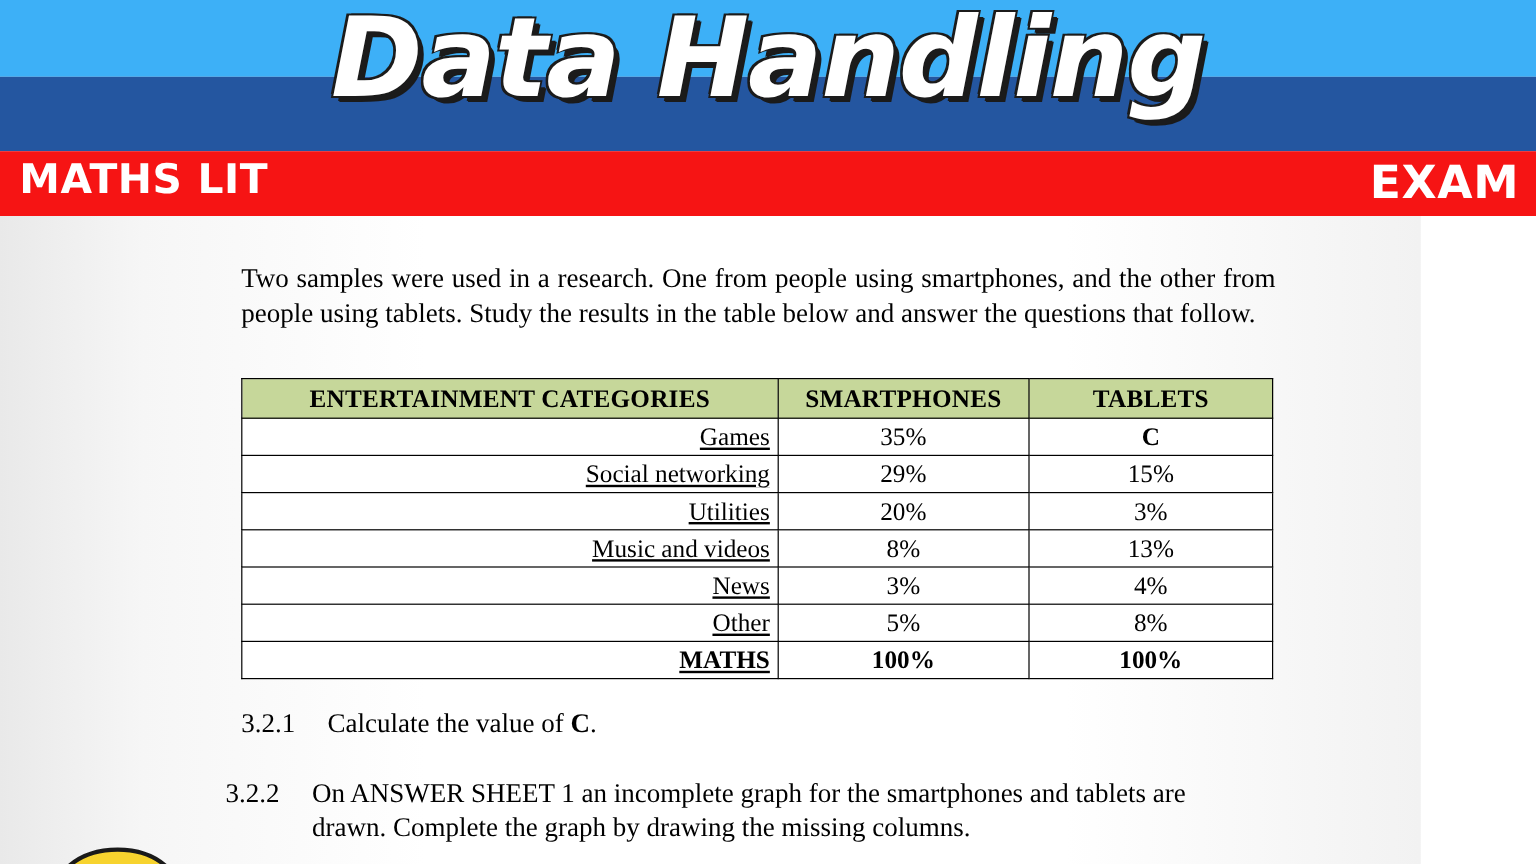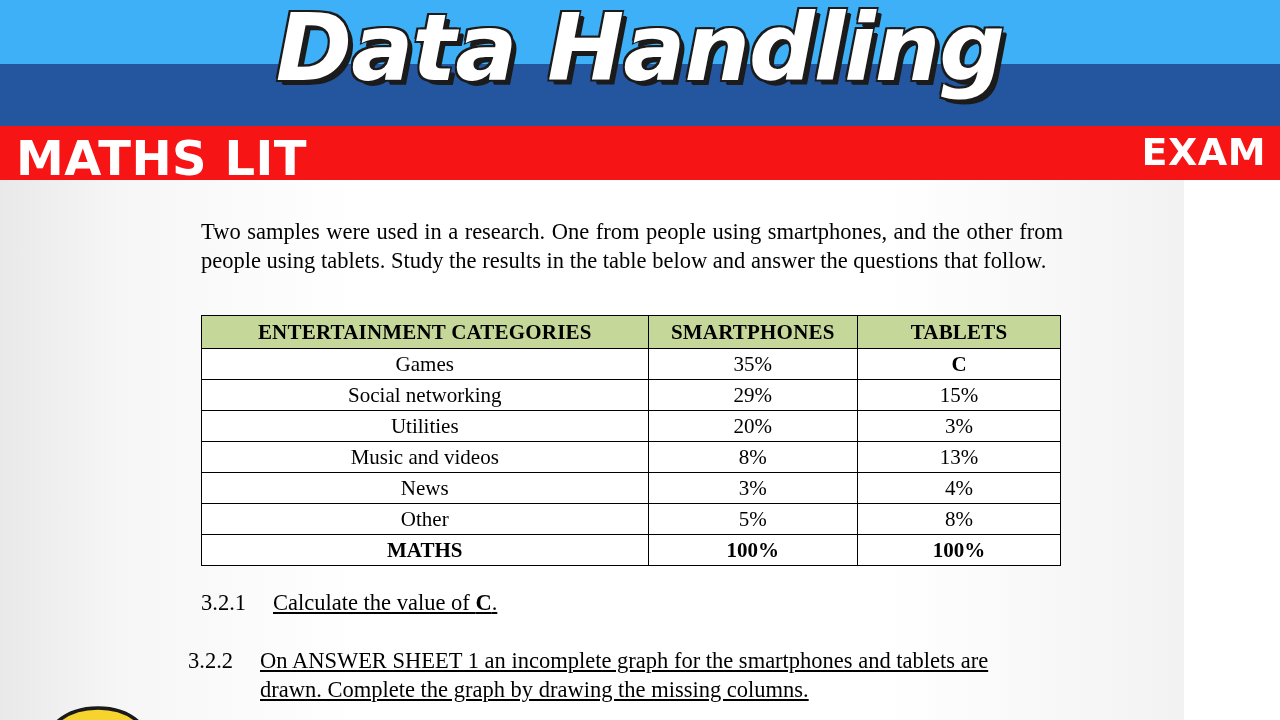--- a/index.html
+++ b/index.html
@@ -61,21 +61,21 @@
       -2px 2px 0 #1b1b1b;
     white-space: nowrap;
     line-height: 1.15;
   }
   .banner-left-label {
     position: absolute;
     left: 16px;
     top: 130px;
     font-family: "DejaVu Sans", sans-serif;
     font-weight: bold;
-    font-size: 48px;
+    font-size: 34px;
     color: #ffffff;
     letter-spacing: 0.5px;
   }
   .banner-right-label {
     position: absolute;
     right: 14px;
     top: 130px;
     font-family: "DejaVu Sans", sans-serif;
     font-weight: bold;
     font-size: 38px;
@@ -125,42 +125,42 @@
     font-weight: bold;
     text-align: center;
     font-size: 21px;
     letter-spacing: 0.2px;
     height: 30px;
   }
   table.data-table thead th.cat {
     text-align: center;
   }
   td.cat {
-    text-align: center;
+    text-align: right;
     padding-left: 10px;
     width: 460px;
+    text-decoration: underline;
   }
   td.num {
     text-align: center;
     width: 200px;
   }
   tr.total td {
     font-weight: bold;
   }
   td.bold {
     font-weight: bold;
   }
 
   
   .q {
     position: absolute;
     font-size: 22.5px;
     line-height: 29px;
     color: #000;
-    text-decoration: underline;
   }
   .q .num {
     position: absolute;
     left: 0;
     top: 0;
     width: 72px;
   }
   .q .txt {
     display: block;
     margin-left: 72px;

